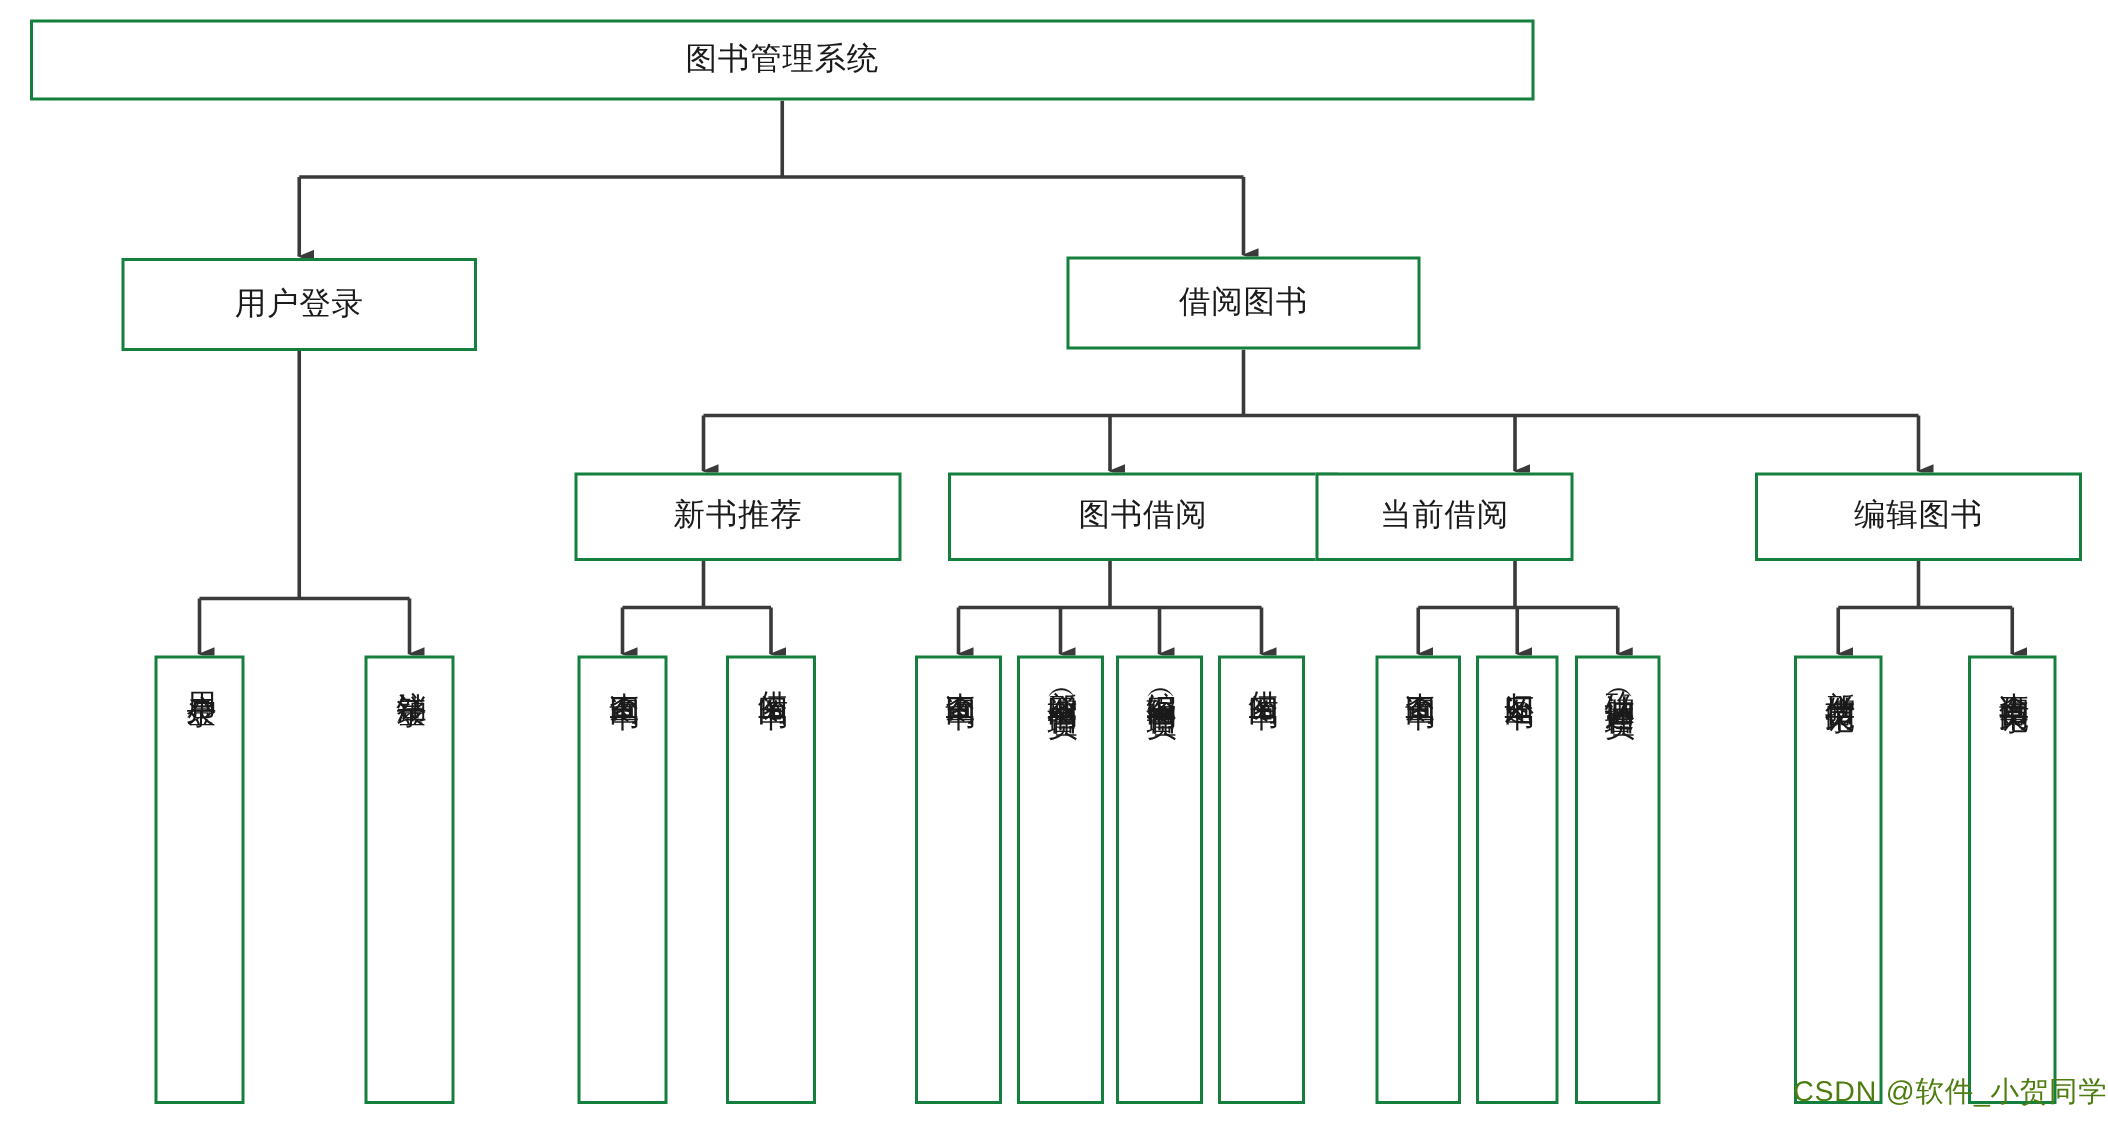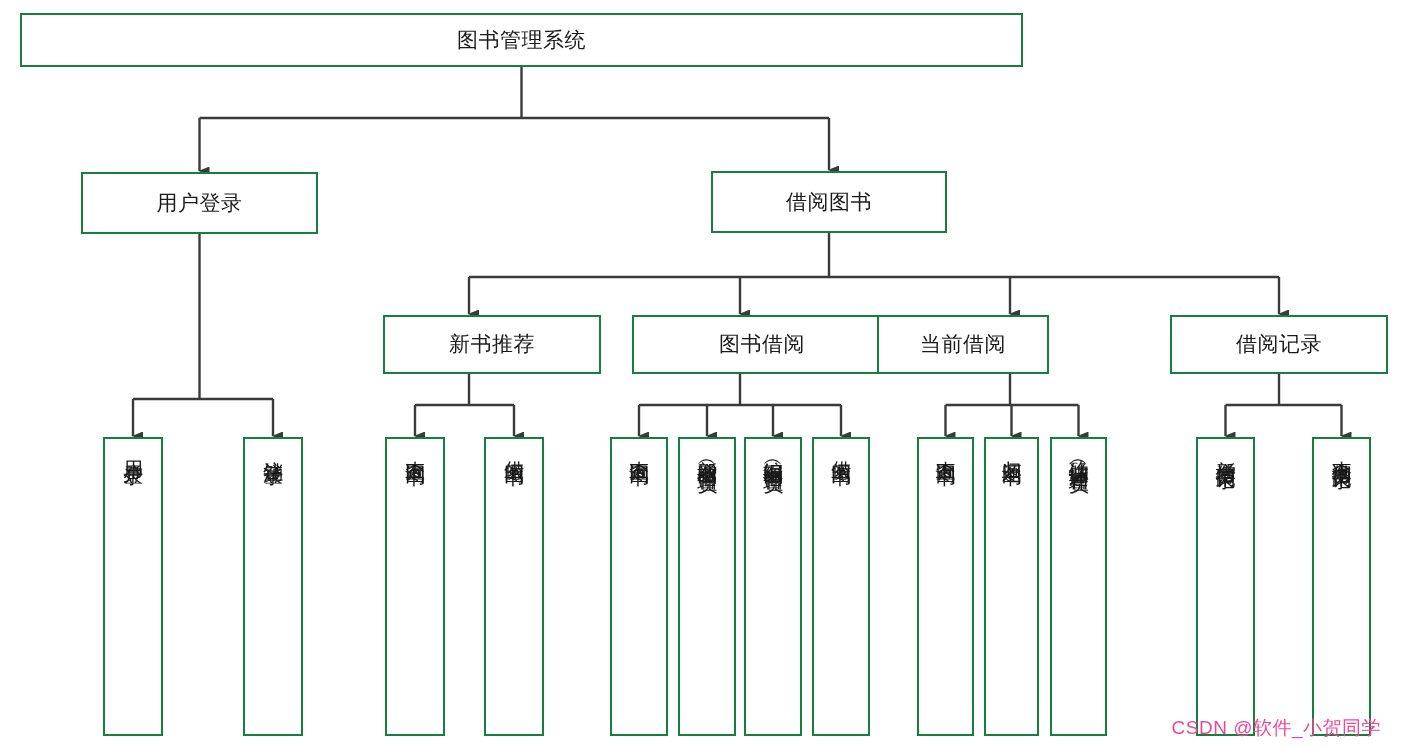--- a/index.html
+++ b/index.html
@@ -51,24 +51,24 @@
   }
   .node.vert .label {
     writing-mode: vertical-rl;
     text-orientation: upright;
     font-size: 20px;
     letter-spacing: 2px;
     white-space: nowrap;
   }
   .watermark {
     position: absolute;
-    right: 24px;
+    right: 0;
     bottom: 6px;
     font-size: 19px;
-    color: #ec4899;
+    color: #4d7c0f;
     letter-spacing: 0.5px;
     z-index: 5;
     white-space: nowrap;
   }
 </style>
 </head>
 <body>
 
 <div id="canvas">
   <svg class="wires" id="wires" viewBox="0 0 1405 747" xmlns="http://www.w3.org/2000/svg">
@@ -126,21 +126,21 @@
   <div class="node horiz" style="left: 348px; top: 315px; width: 218px; height: 59px; margin-left: 35px;">
     <span class="label">新书推荐</span>
   </div>
   <div class="node horiz" style="left: 632px; top: 315px; width: 260px; height: 59px;">
     <span class="label">图书借阅</span>
   </div>
   <div class="node horiz" style="left: 877px; top: 315px; width: 172px; height: 59px;">
     <span class="label">当前借阅</span>
   </div>
   <div class="node horiz" style="left: 1170px; top: 315px; width: 218px; height: 59px;">
-    <span class="label">借阅记录</span>
+    <span class="label">编辑图书</span>
   </div>
 
   <div class="node vert" style="left: 103px; top: 437px; width: 60px; height: 299px;">
     <span class="label">用户登录</span>
   </div>
   <div class="node vert" style="left: 243px; top: 437px; width: 60px; height: 299px;">
     <span class="label">注销登录</span>
   </div>
   <div class="node vert" style="left: 385px; top: 437px; width: 60px; height: 299px;">
     <span class="label">查询图书</span>

